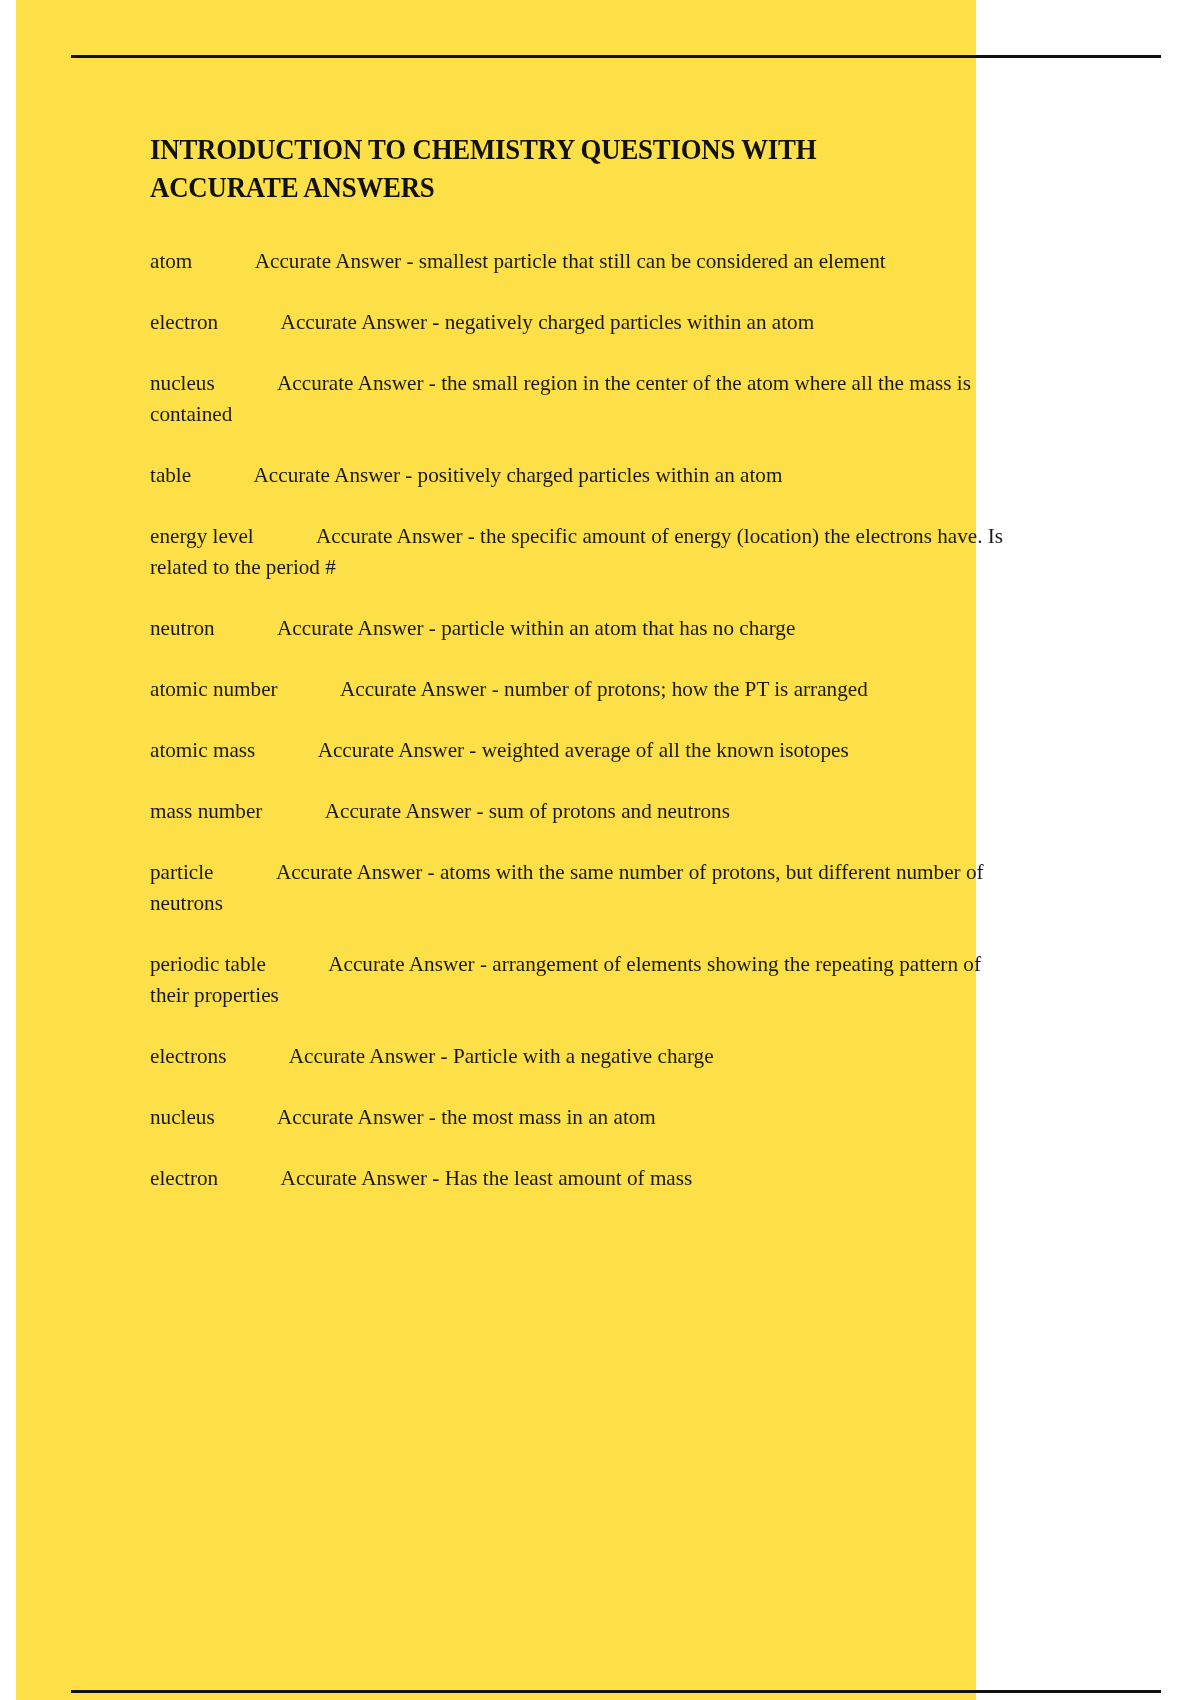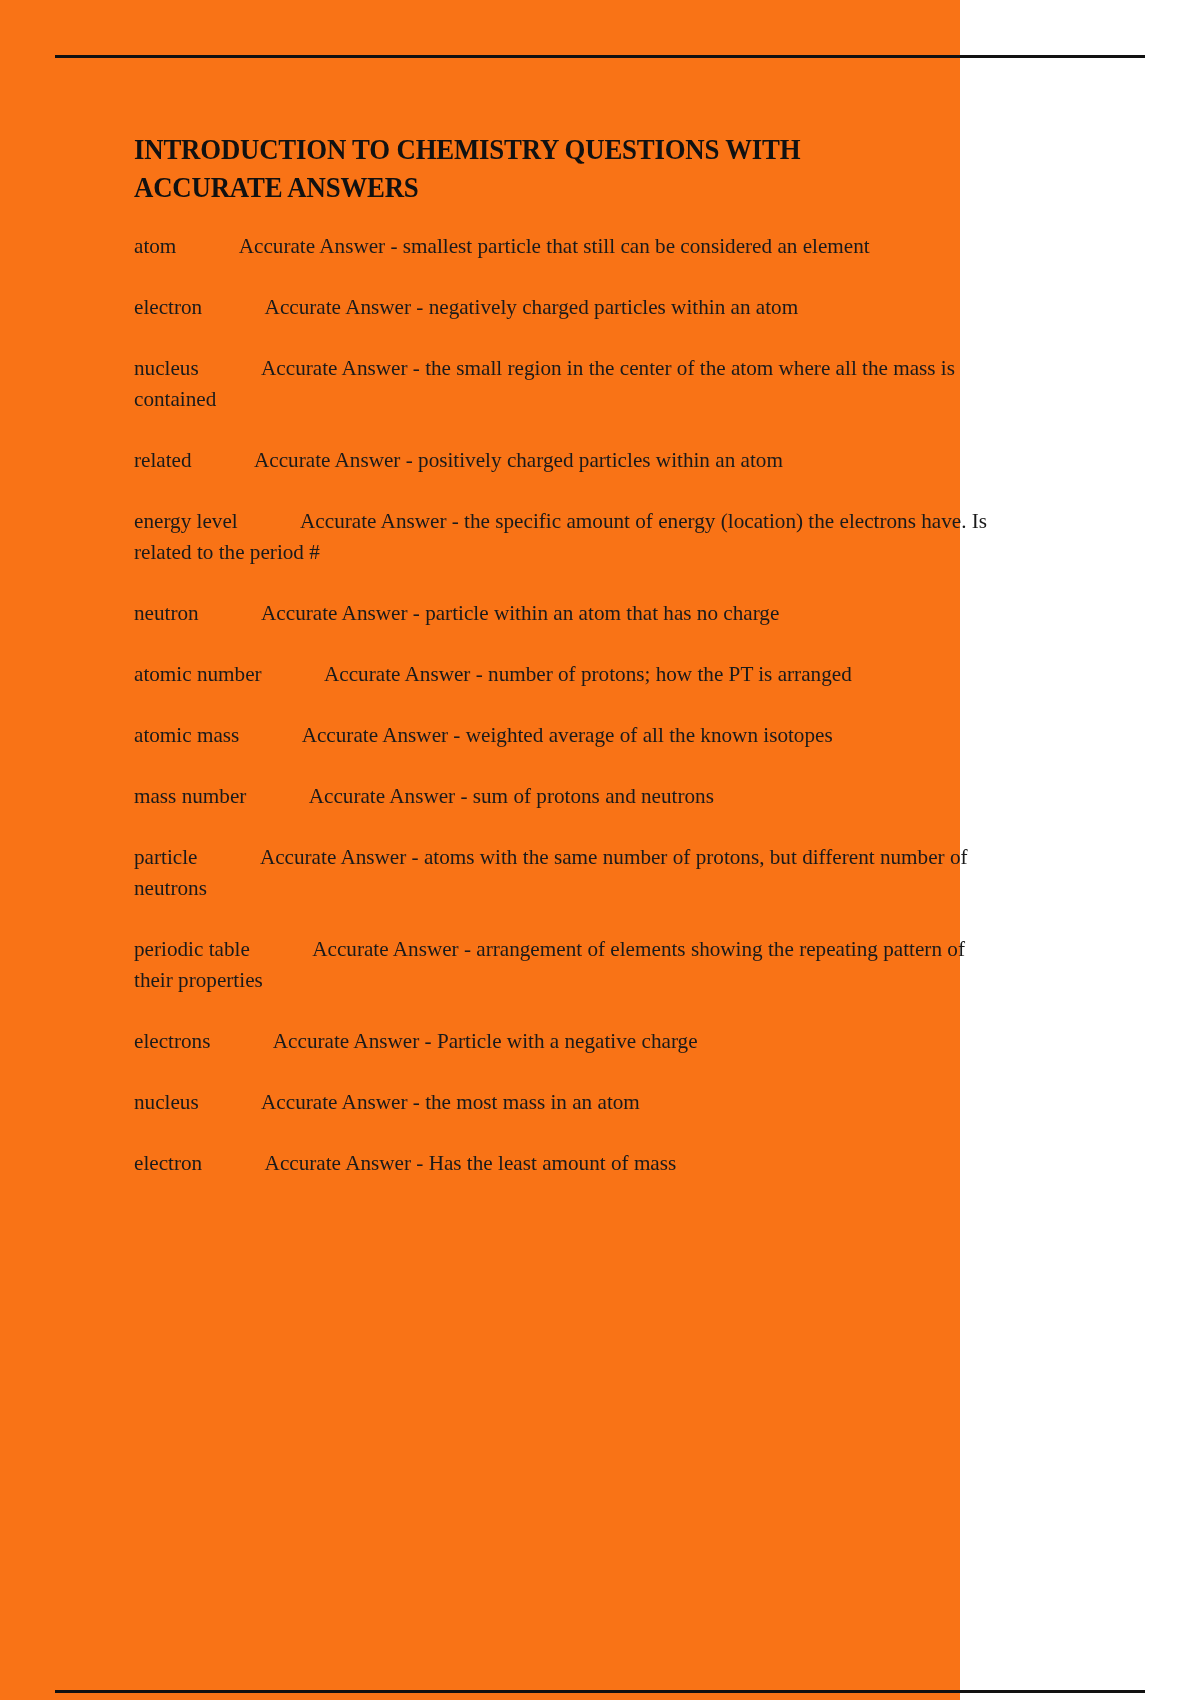--- a/index.html
+++ b/index.html
@@ -11,24 +11,24 @@
     width: 1200px;
     height: 1700px;
     position: relative;
     font-family: "Liberation Serif", "DejaVu Serif", serif;
     color: #000000;
     overflow: hidden;
   }
 
   .page {
     position: absolute;
-    left: 0; top: 0;
+    left: 16px; top: 0;
     width: 960px;
     height: 1700px;
-    background: #f97316;
+    background: #fde047;
   }
 
   .rule-top {
     position: absolute;
     left: 55px;
     top: 55px;
     width: 1090px;
     height: 0;
     border-top: 3px solid #111111;
   }
@@ -56,21 +56,21 @@
     line-height: 38px;
     letter-spacing: -0.2px;
     color: #111111;
     margin: 0 0 0 0;
     width: 800px;
     transform: scaleX(0.94);
     transform-origin: left top;
   }
 
   .entries {
-    margin-top: 24px;
+    margin-top: 39px;
   }
 
   .entry {
     font-size: 21.5px;
     line-height: 31px;
     color: #1a1a1a;
     margin-bottom: 30px;
     text-align: left;
     white-space: pre-wrap;
     word-break: normal;
@@ -101,21 +101,21 @@
     </h1>
 
     <div class="entries">
 
       <p class="entry"><span class="term">atom</span><span class="gap">            </span><span class="answer">Accurate Answer - smallest particle that still can be considered an element</span></p>
 
       <p class="entry"><span class="term">electron</span><span class="gap">            </span><span class="answer">Accurate Answer - negatively charged particles within an atom</span></p>
 
       <p class="entry"><span class="term">nucleus</span><span class="gap">            </span><span class="answer">Accurate Answer - the small region in the center of the atom where all the mass is contained</span></p>
 
-      <p class="entry"><span class="term">related</span><span class="gap">            </span><span class="answer">Accurate Answer - positively charged particles within an atom</span></p>
+      <p class="entry"><span class="term">table</span><span class="gap">            </span><span class="answer">Accurate Answer - positively charged particles within an atom</span></p>
 
       <p class="entry"><span class="term">energy level</span><span class="gap">            </span><span class="answer">Accurate Answer - the specific amount of energy (location) the electrons have. Is related to the period #</span></p>
 
       <p class="entry"><span class="term">neutron</span><span class="gap">            </span><span class="answer">Accurate Answer - particle within an atom that has no charge</span></p>
 
       <p class="entry"><span class="term">atomic number</span><span class="gap">            </span><span class="answer">Accurate Answer - number of protons; how the PT is arranged</span></p>
 
       <p class="entry"><span class="term">atomic mass</span><span class="gap">            </span><span class="answer">Accurate Answer - weighted average of all the known isotopes</span></p>
 
       <p class="entry"><span class="term">mass number</span><span class="gap">            </span><span class="answer">Accurate Answer - sum of protons and neutrons</span></p>

